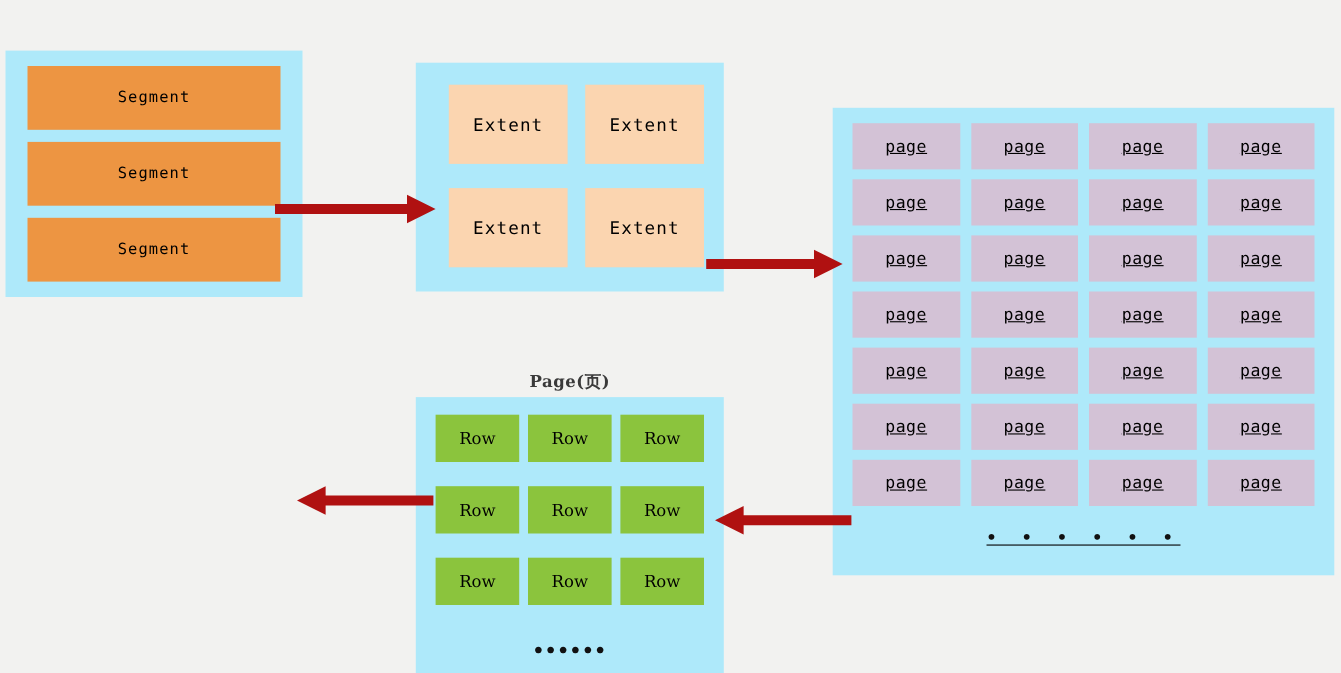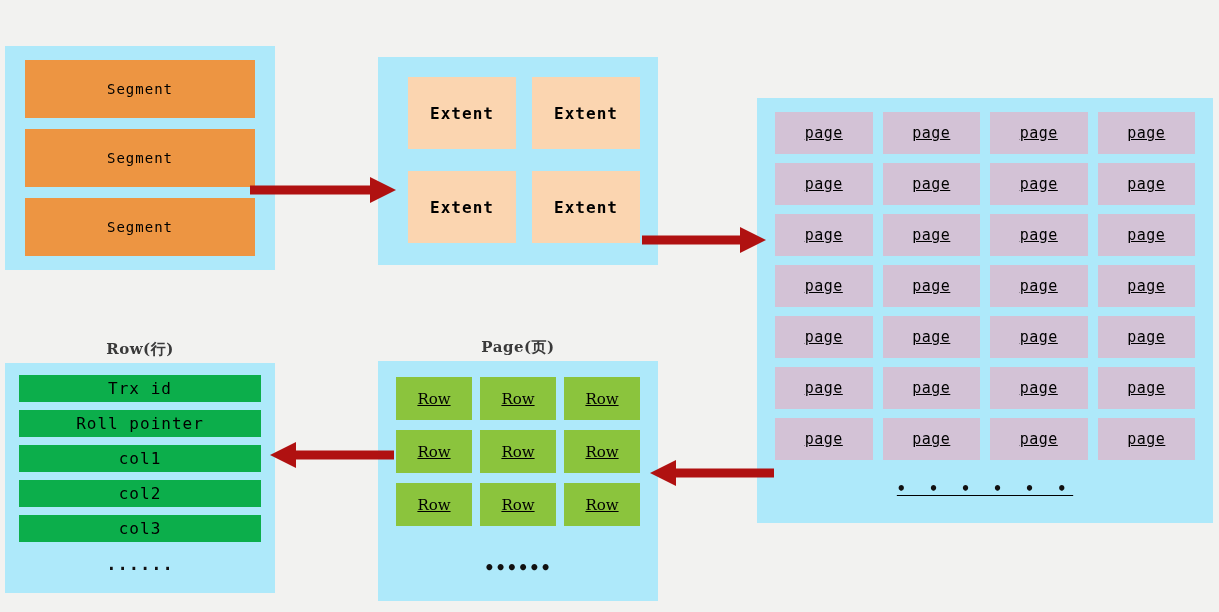--- a/index.html
+++ b/index.html
@@ -54,21 +54,21 @@
   .segment-box {
     background: #ed9542;
     height: 58px;
     margin-bottom: 11px;
     font-size: 14px;
     letter-spacing: 1px;
   }
   .segment-box:last-child { margin-bottom: 0; }
   
   #segment-group { left: 378px; top: 57px; width: 280px; }
-  #segment-panel { padding: 20px 18px 22px 30px; font-weight: bold; }
+  #segment-panel { padding: 20px 18px 22px 30px; }
   .extent-grid {
     display: grid;
     grid-template-columns: 1fr 1fr;
     gap: 22px 16px;
   }
   .extent-box {
     background: #fbd5b0;
     height: 72px;
     font-size: 16px;
     letter-spacing: 1px;
@@ -96,22 +96,21 @@
     margin-bottom: 8px;
     font-size: 16px;
     letter-spacing: 1px;
   }
   
   #page-group { left: 378px; top: 337px; width: 280px; }
   #page-panel { padding: 16px 18px 10px 18px; }
   .row-grid {
     display: grid;
     grid-template-columns: repeat(3, 1fr);
-    gap: 10px 8px;
-    text-decoration: underline;
+    gap: 22px 8px;
   }
   .row-box {
     background: #8bc43d;
     height: 43px;
     font-size: 15px;
     font-family: "DejaVu Serif", "Liberation Serif", serif;
   }
   
   .ellipsis {
     text-align: center;
@@ -187,31 +186,20 @@
         <div class="cell page-box">page</div>
         <div class="cell page-box">page</div>
         <div class="cell page-box">page</div>
         <div class="cell page-box">page</div>
         <div class="cell page-box">page</div>
       </div>
       <div class="ellipsis-wide" style="margin-top:22px;margin-bottom:16px;">• • • • • •</div>
     </div>
   </div>
 
-  <div class="group" id="row-group">
-    <div class="group-title">Row(行)</div>
-    <div class="panel" id="row-panel">
-      <div class="cell field-box">Trx id</div>
-      <div class="cell field-box">Roll pointer</div>
-      <div class="cell field-box">col1</div>
-      <div class="cell field-box">col2</div>
-      <div class="cell field-box">col3</div>
-      <div class="ellipsis" style="margin-top:14px;margin-bottom:12px;">......</div>
-    </div>
-  </div>
 
   <div class="group" id="page-group">
     <div class="group-title">Page(页)</div>
     <div class="panel" id="page-panel">
       <div class="row-grid">
         <div class="cell row-box">Row</div>
         <div class="cell row-box">Row</div>
         <div class="cell row-box">Row</div>
         <div class="cell row-box">Row</div>
         <div class="cell row-box">Row</div>

